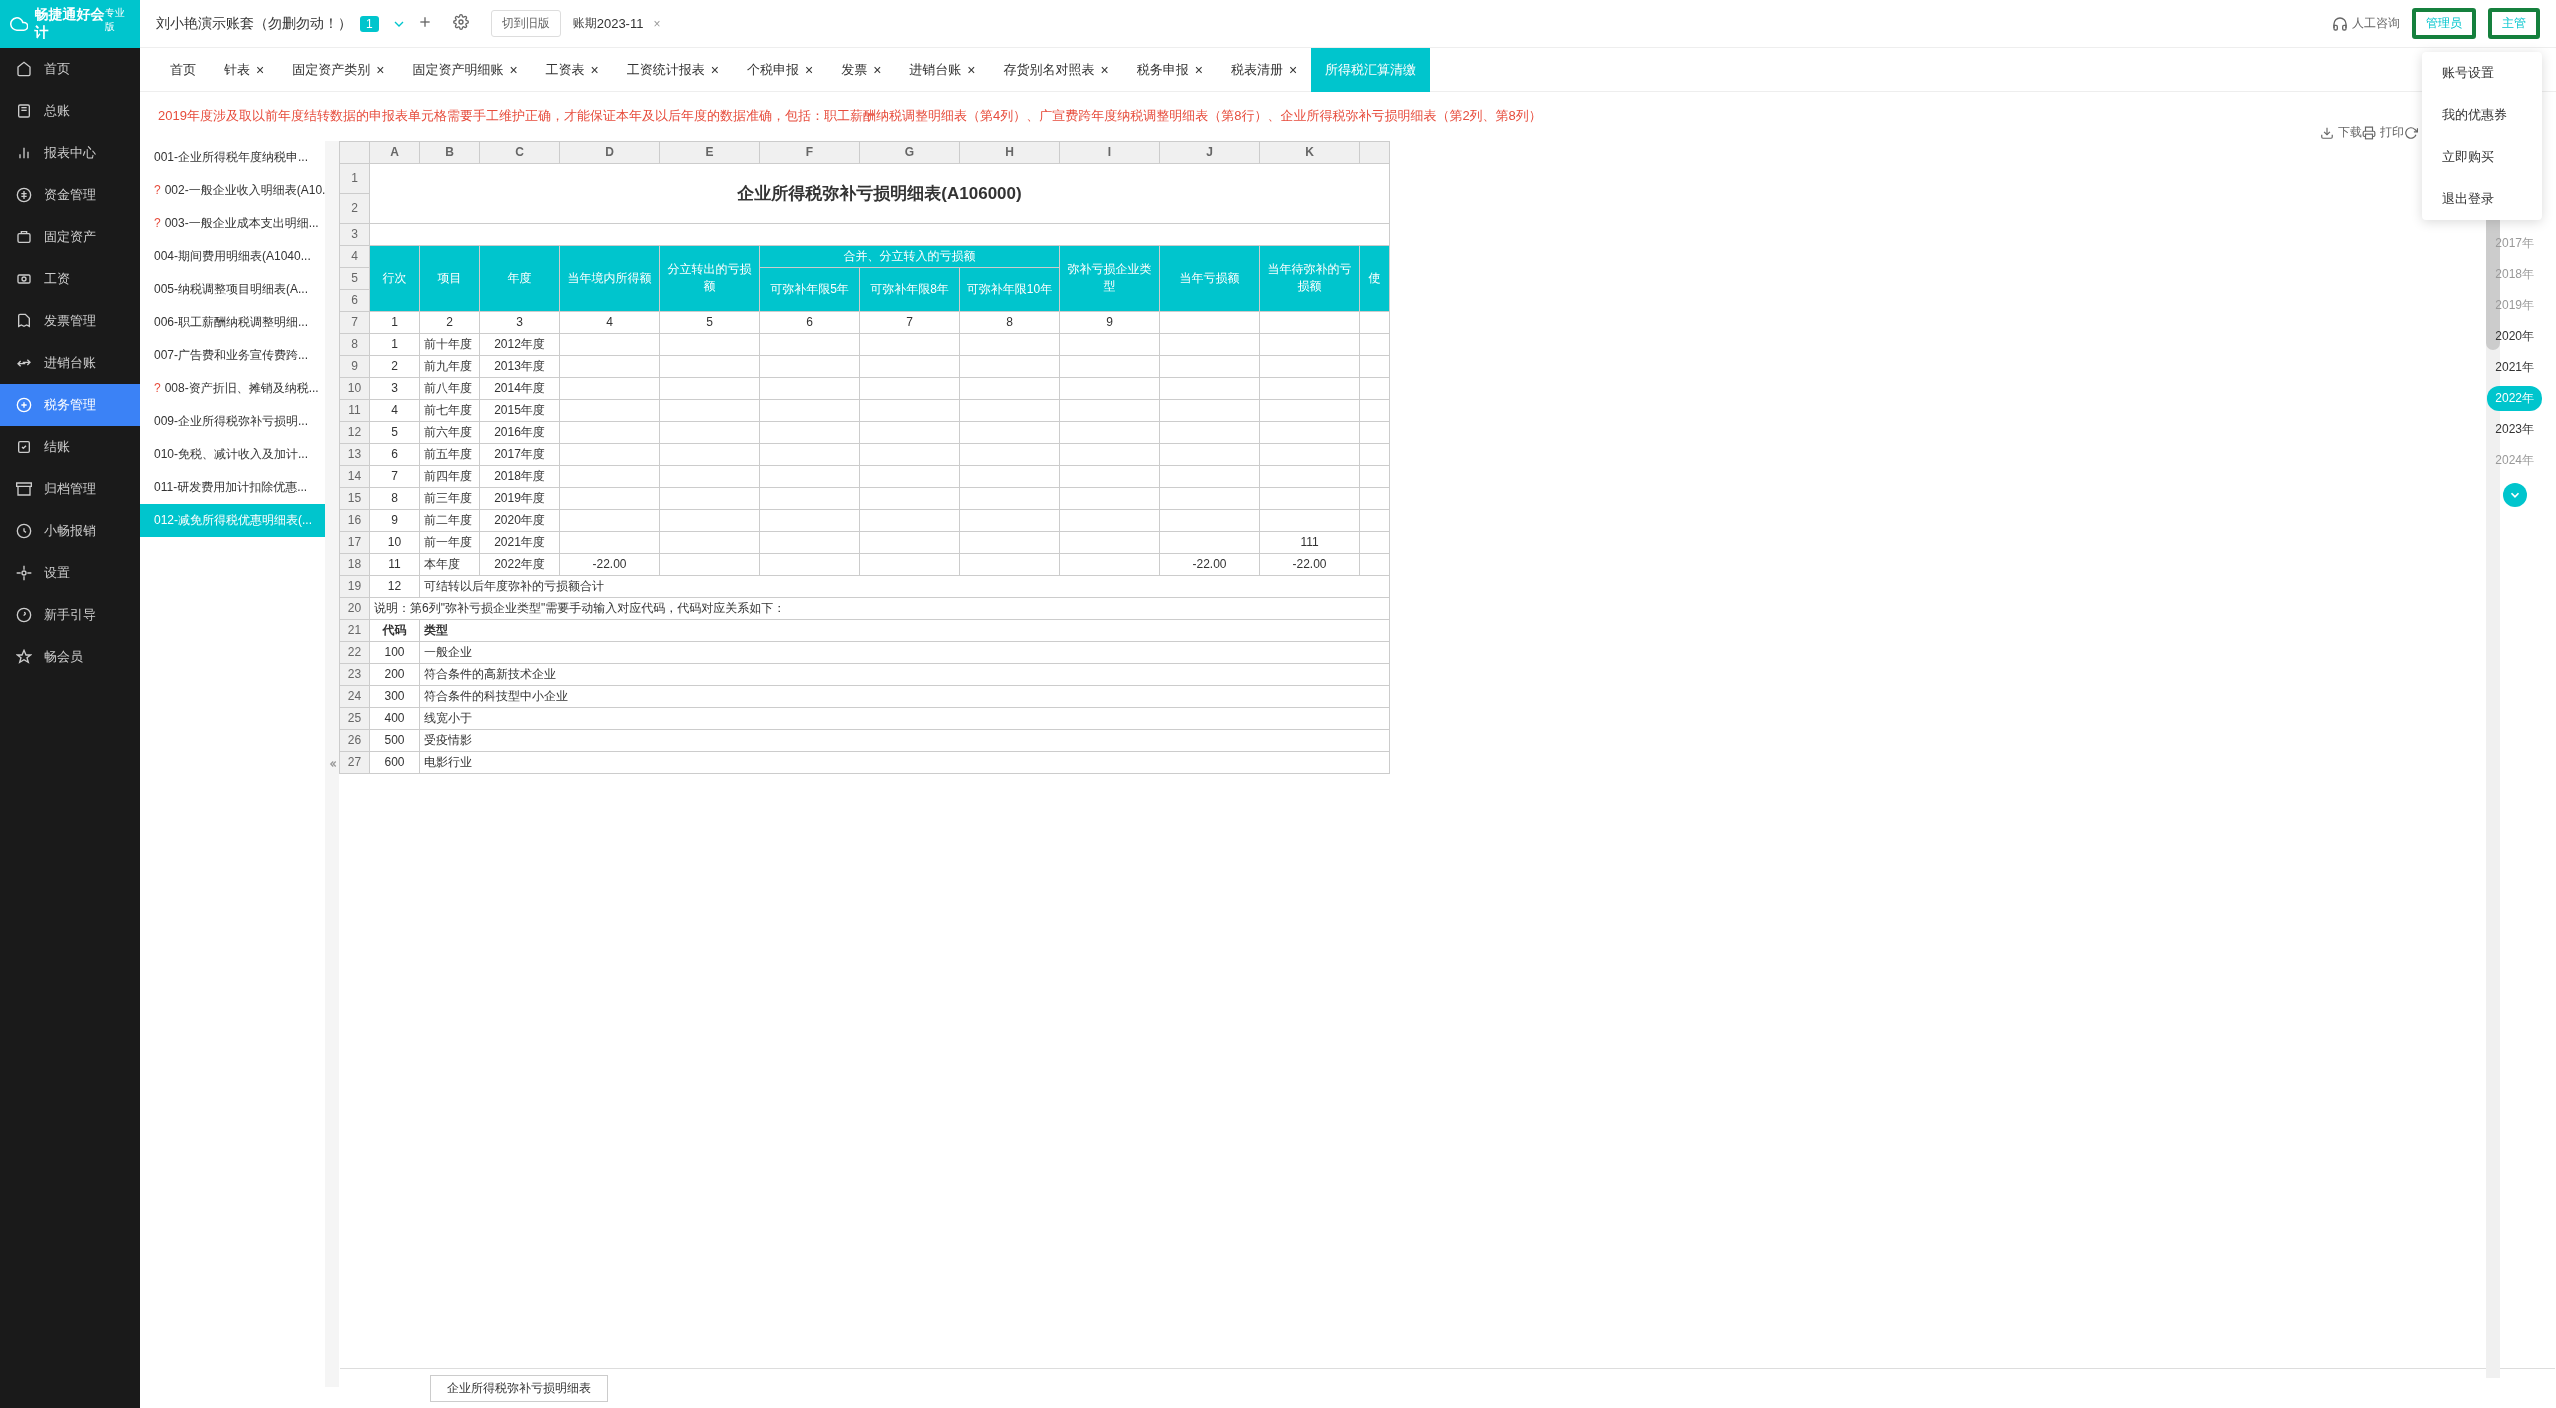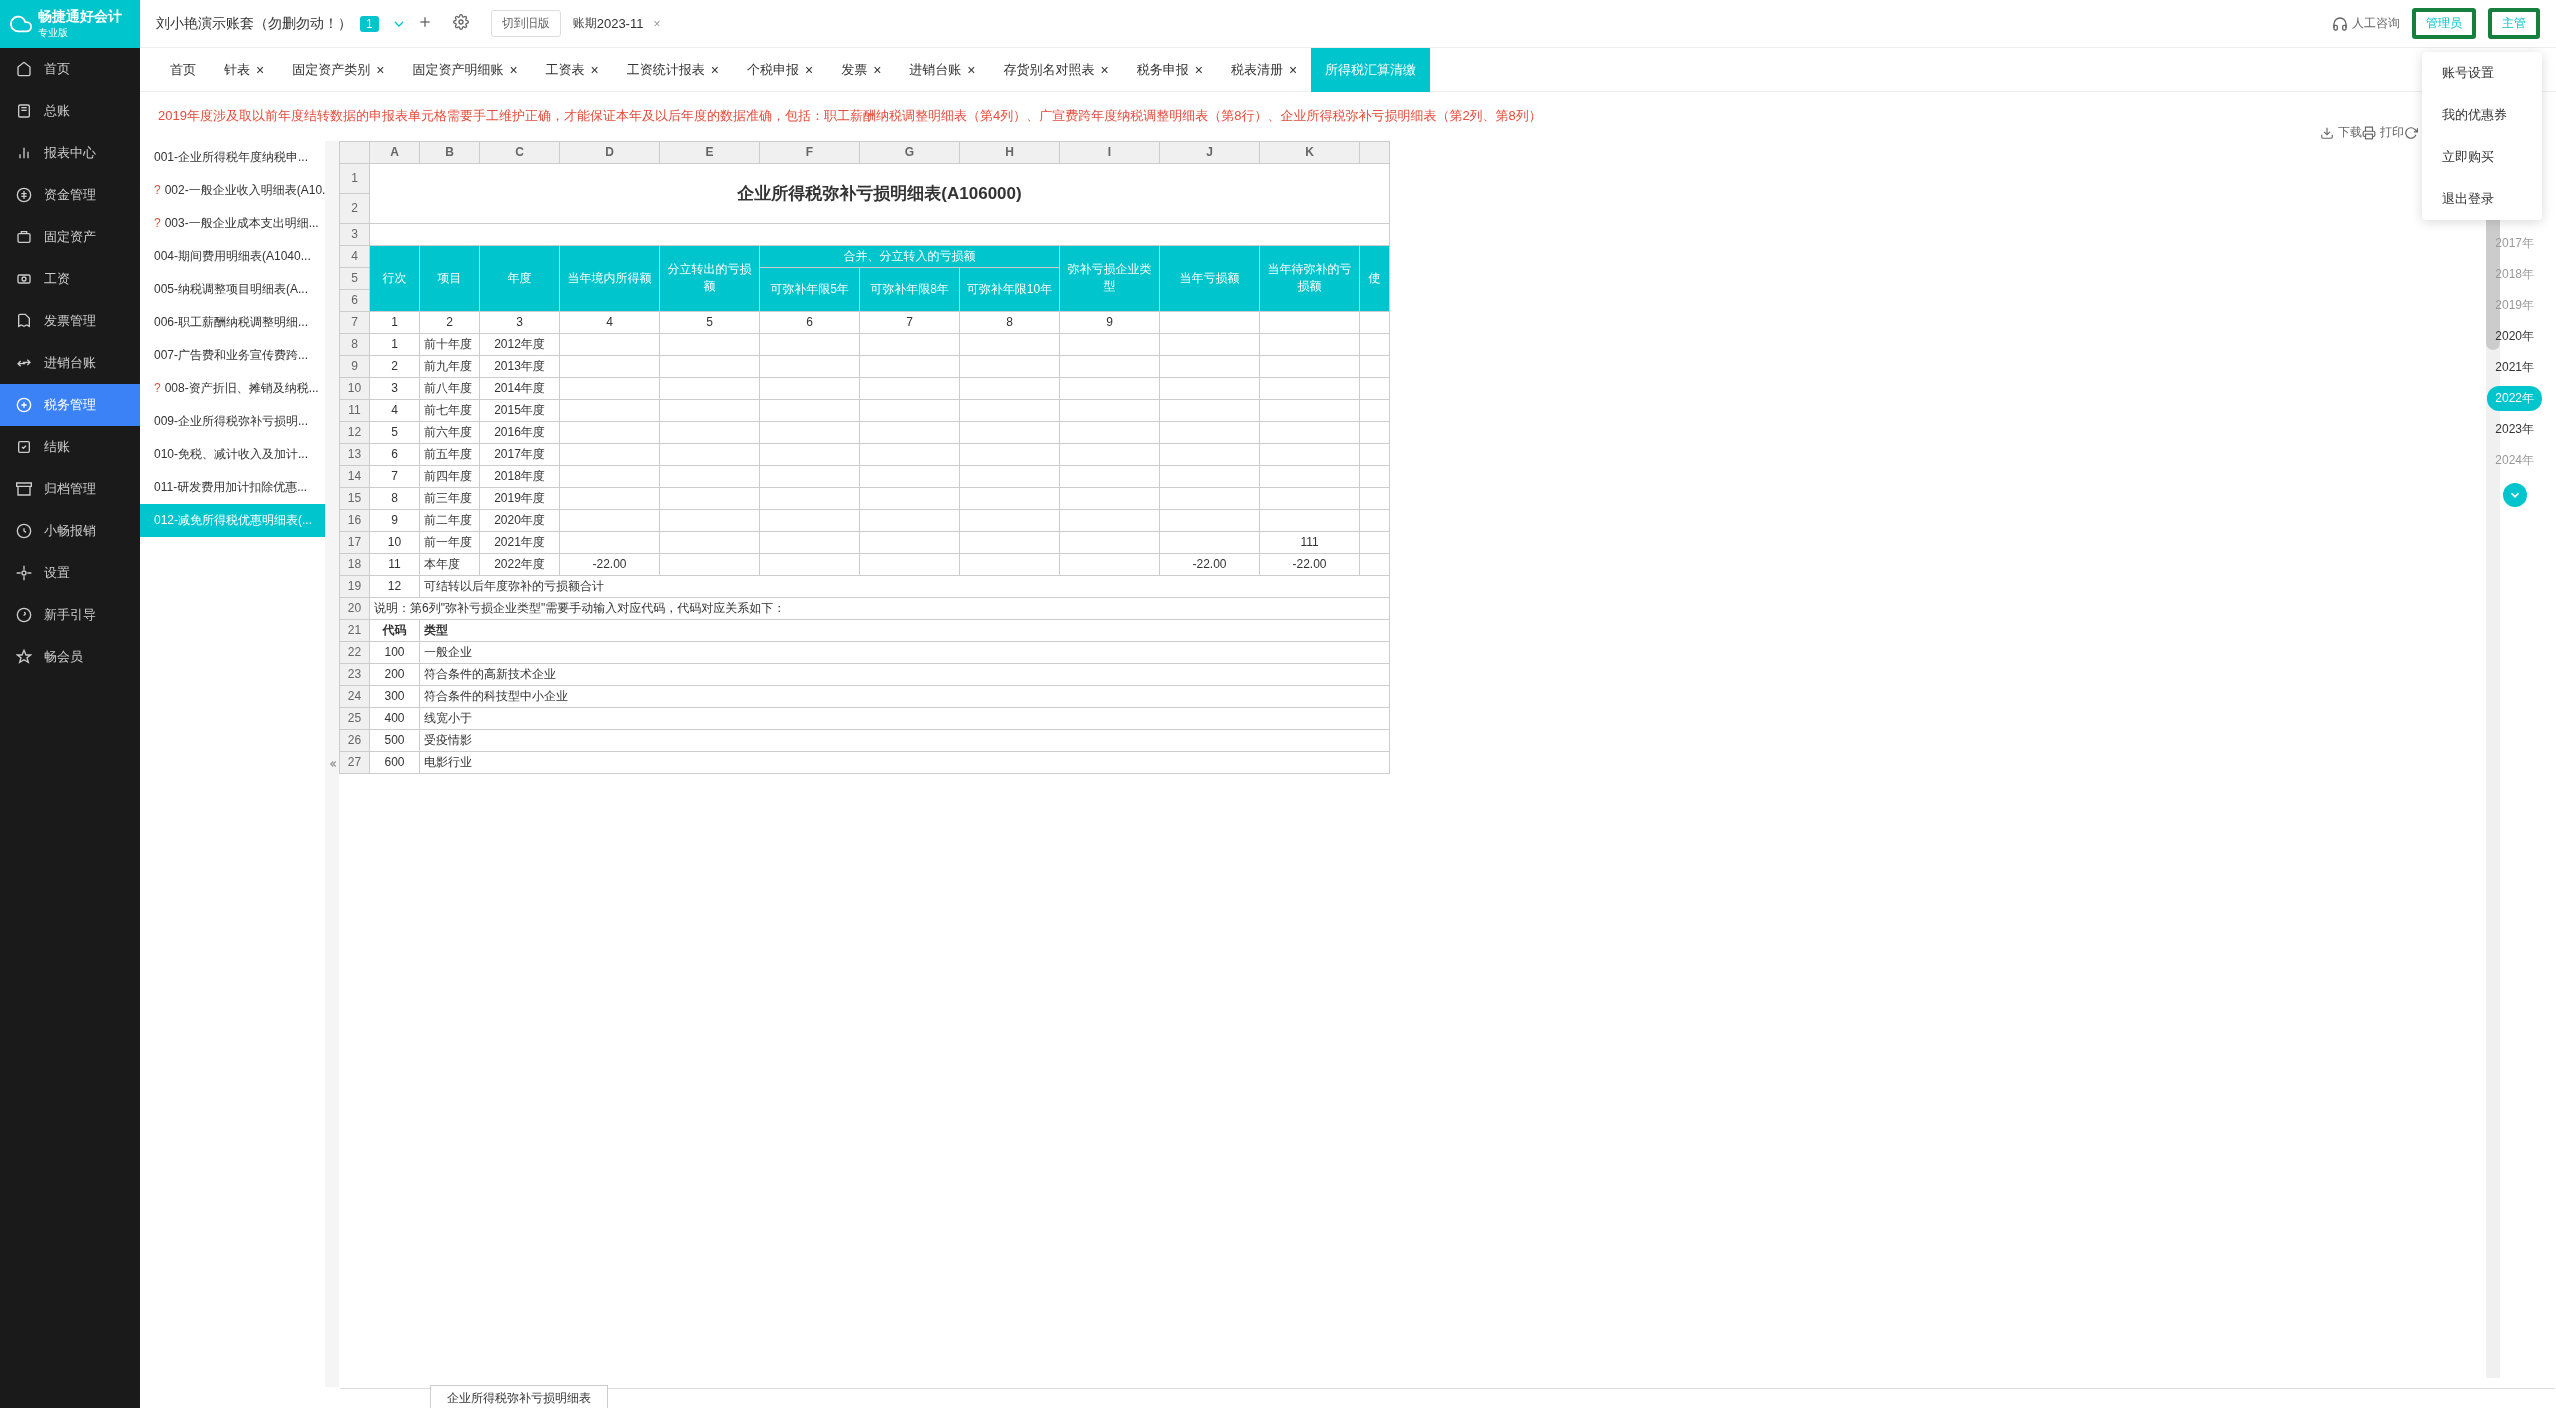--- a/index.html
+++ b/index.html
@@ -1,20 +1,20 @@
 <!DOCTYPE html>
 <html><head>
 <meta charset="utf-8">
 <style>
 *{margin:0;padding:0;box-sizing:border-box;font-family:-apple-system,"PingFang SC","Microsoft YaHei",sans-serif}
 body{font-size:12px;color:#333;overflow:hidden;width:2556px;height:1408px;position:relative}
 .sidebar{position:fixed;left:0;top:0;width:140px;height:100%;background:#1a1a1a;color:#ccc;z-index:10}
 .logo{height:48px;background:#00c5cd;color:#fff;display:flex;align-items:center;padding:0 10px;font-size:14px;font-weight:600}
 .logo svg{margin-right:6px}
-.logo-text{display:flex;flex-direction:column}
+.logo-text{display:flex;flex-direction:row}
 .logo-sub{font-size:10px;font-weight:400}
 .nav-item{display:flex;align-items:center;padding:12px 16px;cursor:pointer;font-size:13px}
 .nav-item.active{background:#3b82f6;color:#fff}
 .nav-item svg{margin-right:12px;width:16px;height:16px}
 .topbar{position:fixed;left:140px;top:0;right:0;height:48px;background:#fff;display:flex;align-items:center;padding:0 16px;border-bottom:1px solid #eee;z-index:5}
 .account-name{font-size:14px;margin-right:8px}
 .account-badge{background:#00c5cd;color:#fff;padding:1px 6px;border-radius:3px;font-size:12px;margin-right:12px}
 .topbar svg.chev{color:#00c5cd}
 .top-icon{margin:0 10px;cursor:pointer;color:#666}
 .btn-old{border:1px solid #ddd;padding:4px 10px;border-radius:3px;margin:0 12px;cursor:pointer;color:#666}
@@ -47,21 +47,21 @@
 .th-teal{background:#00c5cd;color:#fff;font-weight:500}
 .data-cell{text-align:right;padding-right:6px}
 .text-left{text-align:left!important;padding-left:6px}
 .year-rail{position:fixed;right:14px;top:200px;display:flex;flex-direction:column;gap:6px;z-index:6}
 .year-pill{padding:4px 8px;border-radius:12px;font-size:12px;cursor:pointer;color:#999;text-align:center}
 .year-pill.avail{color:#333}
 .year-pill.active{background:#00c5cd;color:#fff}
 .year-more{width:24px;height:24px;background:#00c5cd;border-radius:50%;color:#fff;display:flex;align-items:center;justify-content:center;margin:4px auto;cursor:pointer}
 .dropdown{position:fixed;right:14px;top:52px;background:#fff;box-shadow:0 2px 12px rgba(0,0,0,.15);border-radius:4px;z-index:20;min-width:120px}
 .dropdown-item{padding:12px 20px;cursor:pointer;font-size:13px}
-.bottom-tabs{position:absolute;bottom:0;left:200px;right:1px;height:20px;background:#fff;border-top:1px solid #ddd;display:flex;align-items:center}
+.bottom-tabs{position:absolute;bottom:0;left:200px;right:1px;height:40px;background:#fff;border-top:1px solid #ddd;display:flex;align-items:center}
 .sheet-tab{padding:4px 16px;border:1px solid #ccc;background:#fff;font-size:12px;margin-left:90px;cursor:pointer;font-weight:500}
 .scroll-y{position:fixed;right:56px;top:150px;bottom:30px;width:14px;background:#f0f0f0}
 .scroll-thumb{background:#ccc;width:100%;height:200px;border-radius:7px}
 </style>
 </head>
 <body>
 
 <div class="sidebar">
   <div class="logo">
     <svg width="22" height="22" viewBox="0 0 24 24" fill="none" stroke="#fff" stroke-width="2">

